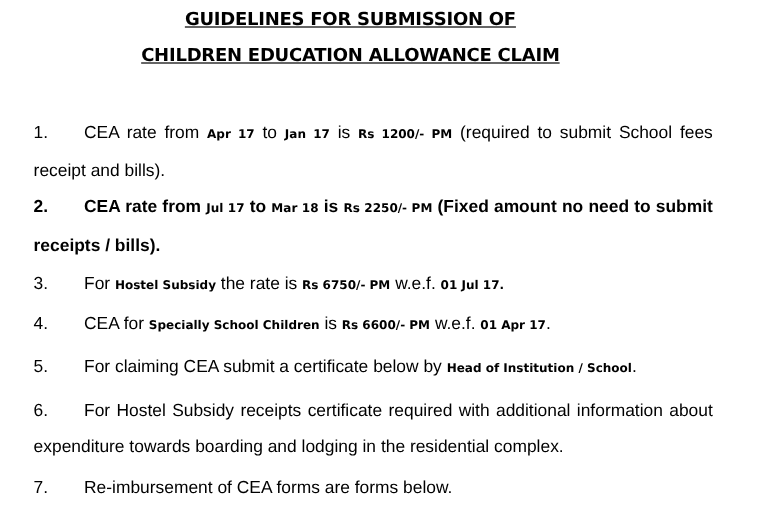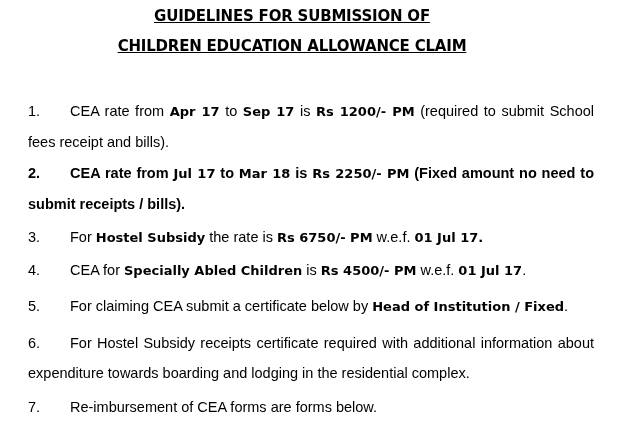--- a/index.html
+++ b/index.html
@@ -16,48 +16,48 @@
       letter-spacing: -0.2px;
     }
     .t1 { top: 7px; }
     .t2 { top: 37px; }
     .item {
       position: absolute; left: 28px; width: 566px;
       font-size: 14.5px; line-height: 30px;
       text-align: justify;
     }
     .item .num { display: inline-block; width: 42px; }
-    .item b { font-family: "DejaVu Sans", sans-serif; font-size: 13px; }
+    .item b { font-family: "DejaVu Sans", sans-serif; font-size: 10px; }
     .wrap { text-align-last: left; }
     .justify-first { text-align: justify; text-align-last: left; }
   </style>
 </head>
 <body>
 
 <div class="title t1">GUIDELINES FOR SUBMISSION OF</div>
 <div class="title t2">CHILDREN EDUCATION ALLOWANCE CLAIM</div>
 
 <div class="item justify-first" style="top:96px;">
-  <span class="num">1.</span><span>CEA rate from </span><b>Apr 17</b><span> to </span><b>Sep 17</b><span> is </span><b>Rs 1200/- PM</b><span> (required to submit School fees receipt and bills).</span>
+  <span class="num">1.</span><span>CEA rate from </span><b>Apr 17</b><span> to </span><b>Jan 17</b><span> is </span><b>Rs 1200/- PM</b><span> (required to submit School fees receipt and bills).</span>
 </div>
 
 <div class="item justify-first" style="top:158px;font-weight:bold;">
   <span class="num">2.</span><span>CEA rate from </span><b>Jul 17</b><span> to </span><b>Mar 18</b><span> is </span><b>Rs 2250/- PM</b><span> (Fixed amount no need to submit receipts / bills).</span>
 </div>
 
 <div class="item wrap" style="top:222px;">
   <span class="num">3.</span><span>For </span><b>Hostel Subsidy</b><span> the rate is </span><b>Rs 6750/- PM</b><span> w.e.f. </span><b>01 Jul 17.</b>
 </div>
 
 <div class="item wrap" style="top:255px;">
-  <span class="num">4.</span><span>CEA for </span><b>Specially Abled Children</b><span> is </span><b>Rs 4500/- PM</b><span> w.e.f. </span><b>01 Jul 17</b><span>.</span>
+  <span class="num">4.</span><span>CEA for </span><b>Specially School Children</b><span> is </span><b>Rs 6600/- PM</b><span> w.e.f. </span><b>01 Apr 17</b><span>.</span>
 </div>
 
 <div class="item wrap" style="top:291px;">
-  <span class="num">5.</span><span>For claiming CEA submit a certificate below by </span><b>Head of Institution / Fixed</b><span>.</span>
+  <span class="num">5.</span><span>For claiming CEA submit a certificate below by </span><b>Head of Institution / School</b><span>.</span>
 </div>
 
 <div class="item justify-first" style="top:328px;">
   <span class="num">6.</span><span>For Hostel Subsidy receipts certificate required with additional information about expenditure towards boarding and lodging in the residential complex.</span>
 </div>
 
 <div class="item wrap" style="top:392px;">
   <span class="num">7.</span><span>Re-imbursement of CEA forms are forms below.</span>
 </div>
 

